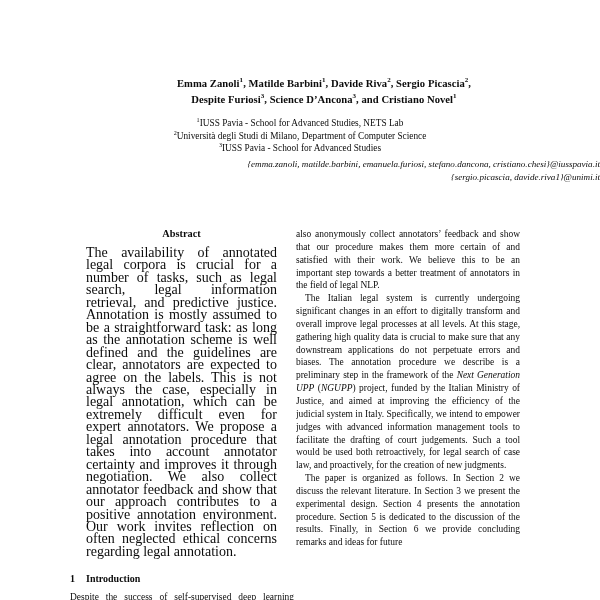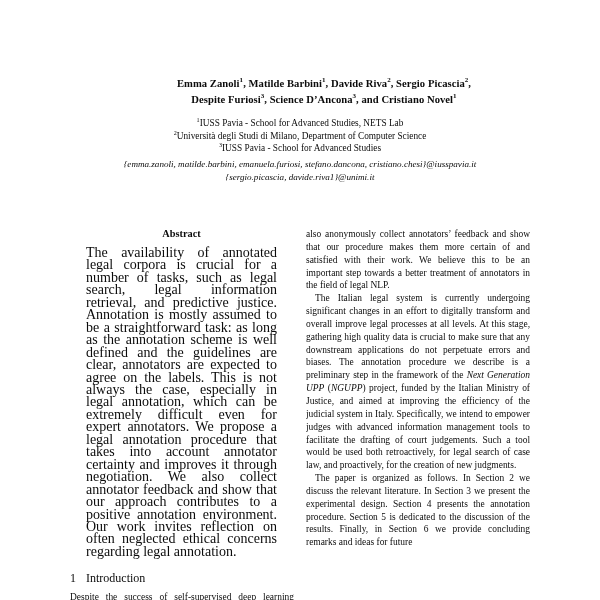--- a/index.html
+++ b/index.html
@@ -68,20 +68,21 @@
   }
   .affiliations sup {
     font-weight: normal;
   }
 
   .emails {
     margin-top: 3px;
     font-size: 9.1px;
     font-style: italic;
     line-height: 13.2px;
+    text-align: right;
   }
   .emails .emline {
     display: block;
   }
 
   
   .columns {
     position: absolute;
     top: 228px;
     left: 0;
@@ -90,21 +91,21 @@
     overflow: hidden;
   }
   .col {
     position: absolute;
     top: 0;
     width: 224px;
     height: 372px;
     overflow: hidden;
   }
   .col-left  { left: 70px; }
-  .col-right { left: 306px; }
+  .col-right { left: 296px; }
 
   .abstract-wrap {
     width: 191px;
     margin: 0 auto 0 16px;
   }
   .abstract-head {
     text-align: center;
     font-size: 10.3px;
     font-weight: bold;
     margin: 0 0 7px 0;
@@ -113,22 +114,22 @@
   .abstract-body p {
     margin: 0;
     font-size: 14px;
     line-height: 12.45px;
     text-align: justify;
     text-justify: inter-word;
     hyphens: manual;
   }
 
   .section-head {
-    font-size: 12px;
-    font-weight: normal;
+    font-size: 10px;
+    font-weight: bold;
     margin: 14px 0 6px 0;
     line-height: 13px;
   }
   .section-head .secnum {
     display: inline-block;
     width: 16px;
   }
 
   .body-par {
     margin: 0;

